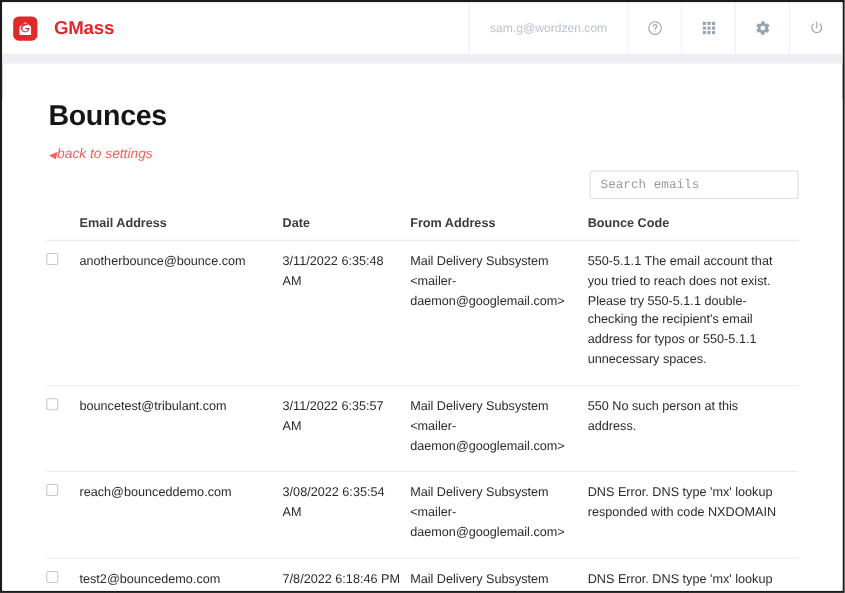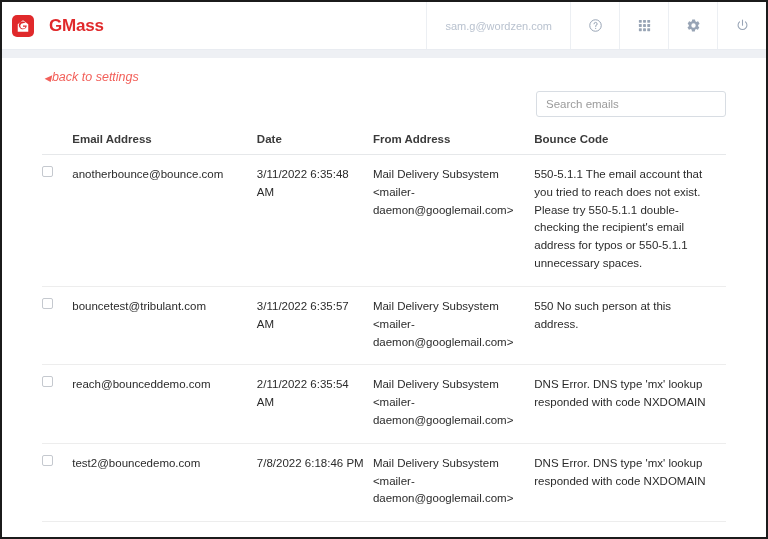--- a/index.html
+++ b/index.html
@@ -106,21 +106,21 @@
     margin-top: 6px;
   }
   .search-input {
     width: 190px;
     height: 26px;
     box-sizing: border-box;
     border: 1px solid #d8dde3;
     border-radius: 3px;
     padding: 0 9px;
     font-size: 11.5px;
-    font-family: Liberation Sans, sans-serif;
+    font-family: Liberation Mono, monospace;
     color: #333;
     background: #fff;
     outline: none;
   }
   .search-input::placeholder { color: #9b9b9b; }
 
   
   table.bounces {
     width: 100%;
     border-collapse: collapse;
@@ -216,20 +216,21 @@
         <path d="M12 3.2 V11.4"></path>
         <path d="M7.3 6.1 a7.1 7.1 0 1 0 9.4 0"></path>
       </svg>
     </div>
   </div>
 
   <div class="sub-strip"></div>
 
   <div class="content">
 
+    <div class="page-title">Bounces</div>
 
     <a class="back-link">
       <span class="caret">◀</span><span>back to settings</span>
     </a>
 
     <div class="search-row">
       <input class="search-input" type="text" placeholder="Search emails" style="">
     </div>
 
     <table class="bounces">
@@ -266,21 +267,21 @@
           <td>bouncetest@tribulant.com</td>
           <td>3/11/2022 6:35:57 AM</td>
           <td>Mail Delivery Subsystem &lt;mailer-daemon@googlemail.com&gt;</td>
           <td>550 No such person at this address.</td>
         </tr>
         <tr>
           <td class="cell-check">
             <span class="row-checkbox"></span>
           </td>
           <td>reach@bounceddemo.com</td>
-          <td>2/11/2022 6:35:54 AM</td>
+          <td>3/08/2022 6:35:54 AM</td>
           <td>Mail Delivery Subsystem &lt;mailer-daemon@googlemail.com&gt;</td>
           <td>DNS Error. DNS type 'mx' lookup responded with code NXDOMAIN</td>
         </tr>
         <tr>
           <td class="cell-check">
             <span class="row-checkbox"></span>
           </td>
           <td>test2@bouncedemo.com</td>
           <td>7/8/2022 6:18:46 PM</td>
           <td>Mail Delivery Subsystem &lt;mailer-daemon@googlemail.com&gt;</td>

